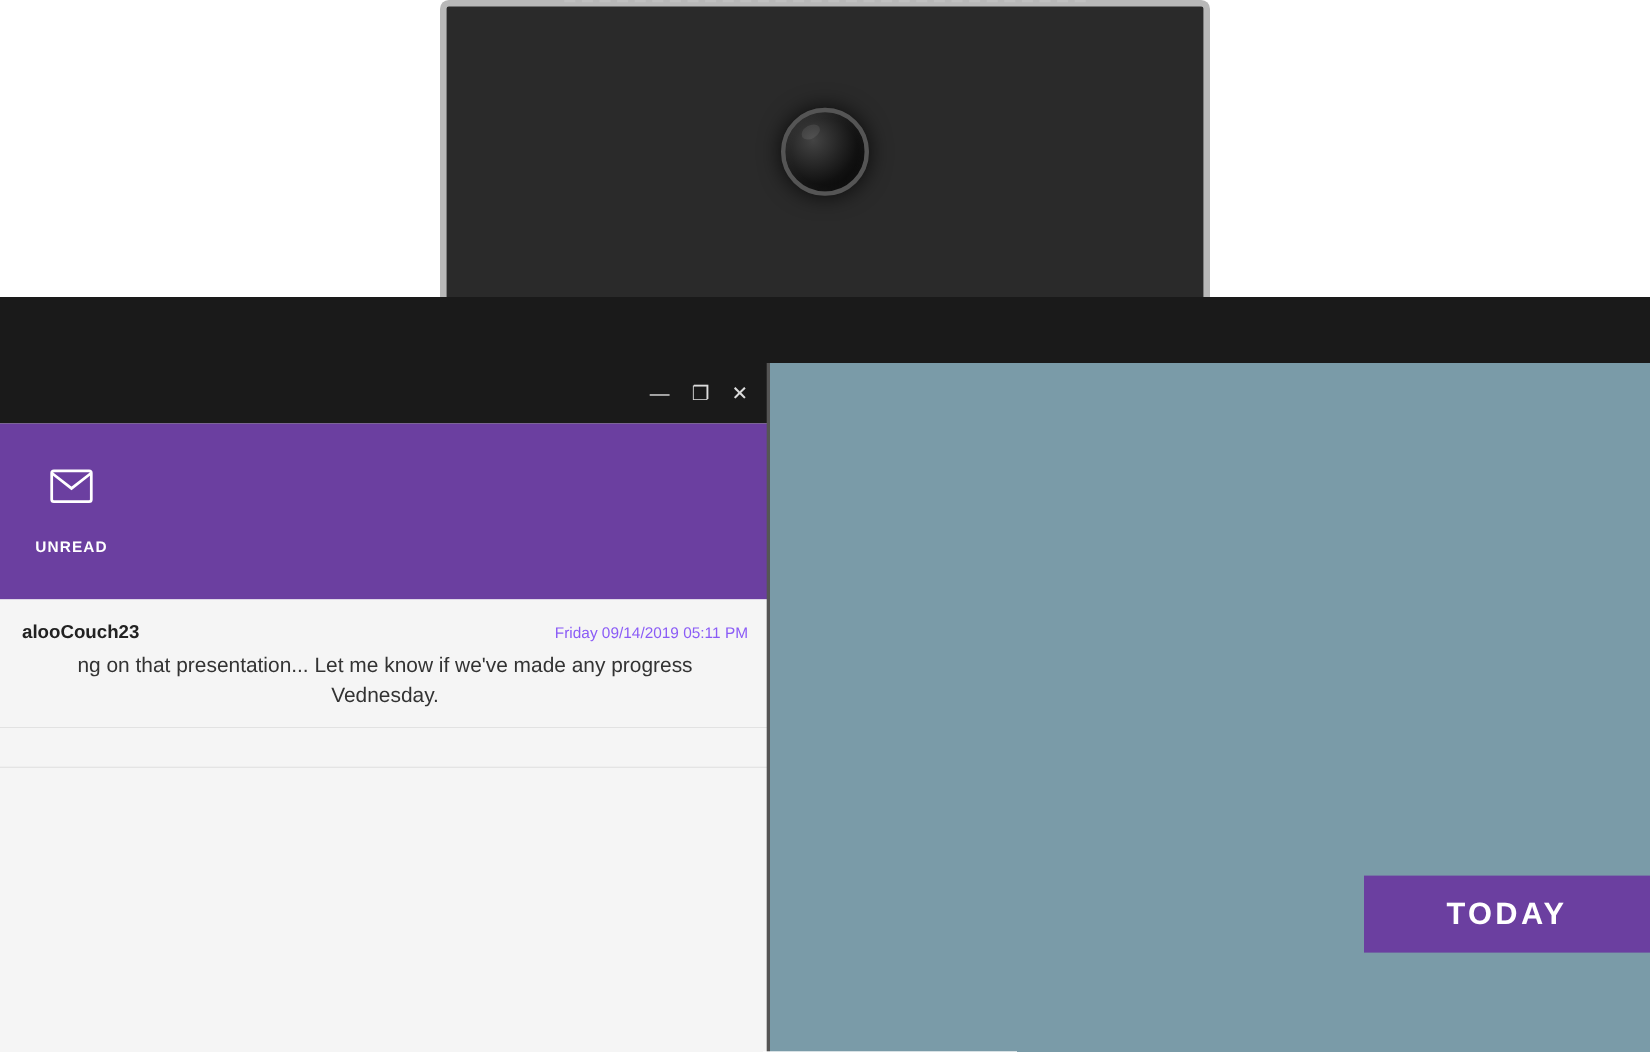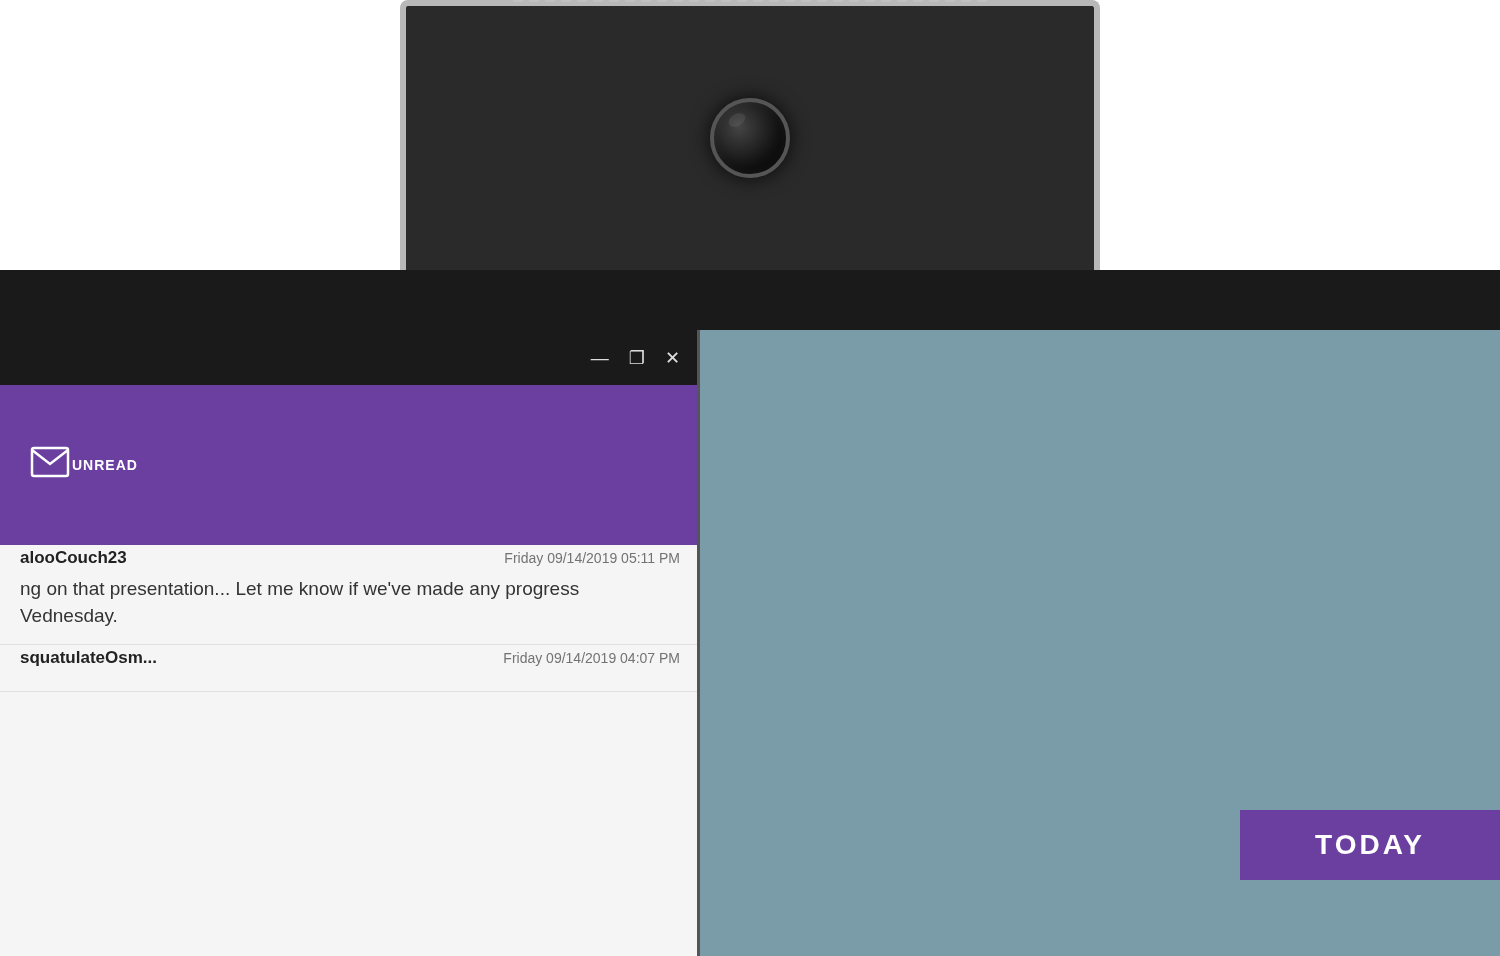--- a/index.html
+++ b/index.html
@@ -123,26 +123,27 @@
       height: 160px;
       background: #6b3fa0;
       display: flex;
       align-items: center;
       justify-content: flex-start;
       padding: 0 10px;
     }
 
     .nav-item {
       display: flex;
+      flex-direction: column;
       align-items: center;
       justify-content: center;
       padding: 12px 20px;
       cursor: pointer;
       color: #ffffff;
-      gap: 2px;
+      gap: 25px;
       min-width: 110px;
     }
 
     .nav-icon {
       font-size: 36px;
       line-height: 1;
     }
 
     .nav-label {
       font-size: 14px;
@@ -156,41 +157,42 @@
       position: absolute;
       top: 545px;
       left: 0;
       width: 700px;
       bottom: 0;
       background: #f5f5f5;
       overflow: hidden;
     }
 
     .email-item {
-      padding: 3px 20px 15px 20px;
+      padding: 20px 20px 15px 20px;
       border-bottom: 1px solid #e0e0e0;
       background: #f5f5f5;
+      text-align: center;
     }
 
     .email-header {
       display: flex;
       justify-content: space-between;
       align-items: center;
       margin-bottom: 8px;
     }
 
     .email-sender {
       font-weight: 700;
       font-size: 17px;
       color: #222;
     }
 
     .email-date {
       font-size: 14px;
-      color: #737373;
+      color: #8b5cf6;
     }
 
     .email-preview {
       font-size: 19px;
       color: #333;
       line-height: 1.4;
     }
 
     
     .right-panel {
@@ -198,21 +200,21 @@
       top: 330px;
       left: 700px;
       right: 0;
       bottom: 0;
       background: #7a9ba8;
     }
 
     
     .today-button {
       position: absolute;
-      bottom: 76px;
+      bottom: 90px;
       right: 0;
       width: 260px;
       height: 70px;
       background: #6b3fa0;
       display: flex;
       align-items: center;
       justify-content: center;
     }
 
     .today-label {
@@ -305,24 +307,20 @@
   <div class="email-item">
     <div class="email-header">
       <span class="email-sender">alooCouch23</span>
       <span class="email-date">Friday 09/14/2019 05:11 PM</span>
     </div>
     <div class="email-preview">ng on that presentation... Let me know if we've made any progress
 Vednesday.</div>
   </div>
 
   <div class="email-item">
-    <div class="email-header">
-      <span class="email-sender">squatulateOsm...</span>
-      <span class="email-date">Friday 09/14/2019 04:07 PM</span>
-    </div>
   </div>
 </div>
 
 <div class="divider-line"></div>
 
 <div class="today-button">
   <span class="today-label">TODAY</span>
 </div>
 
 </body></html>

